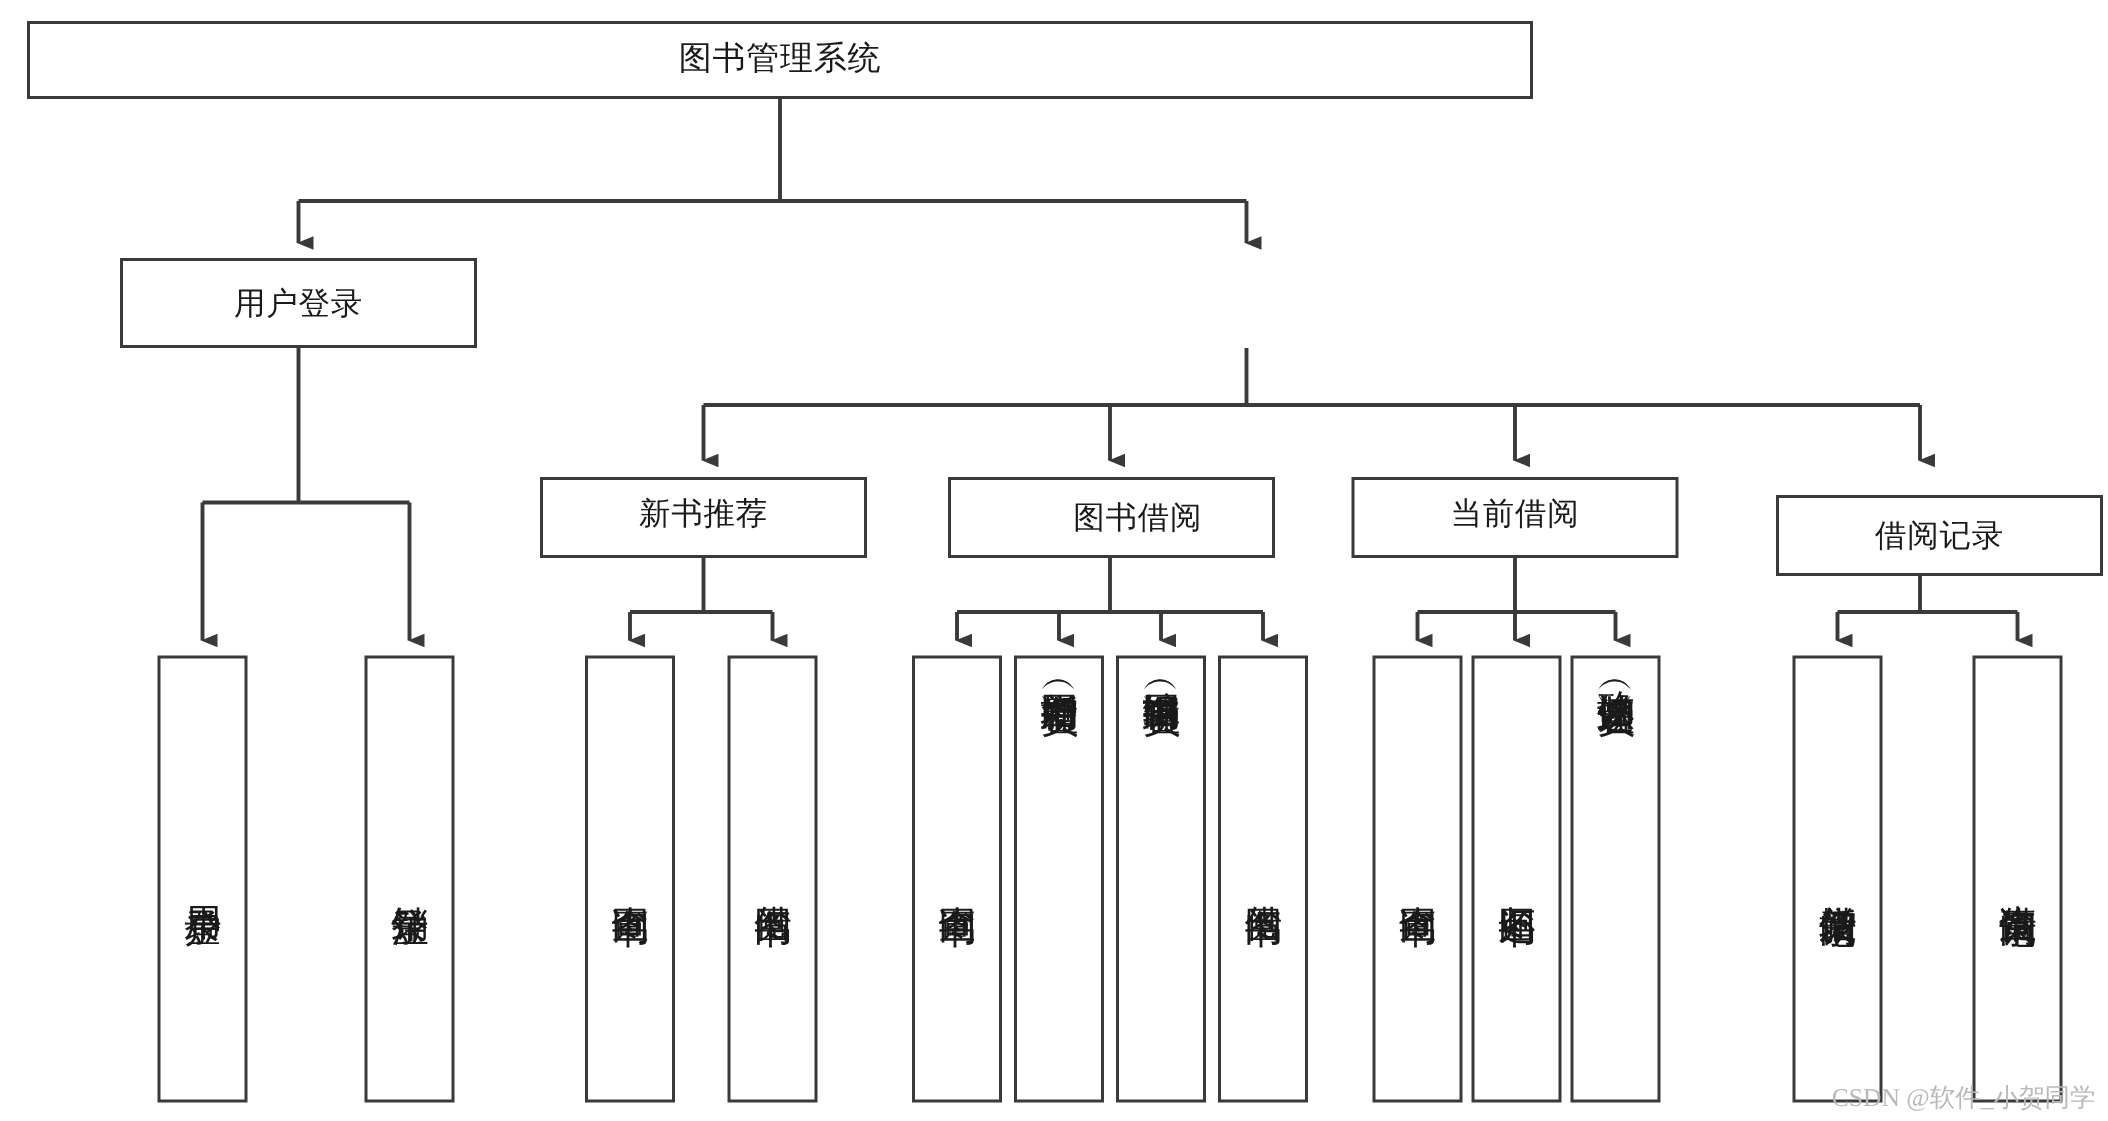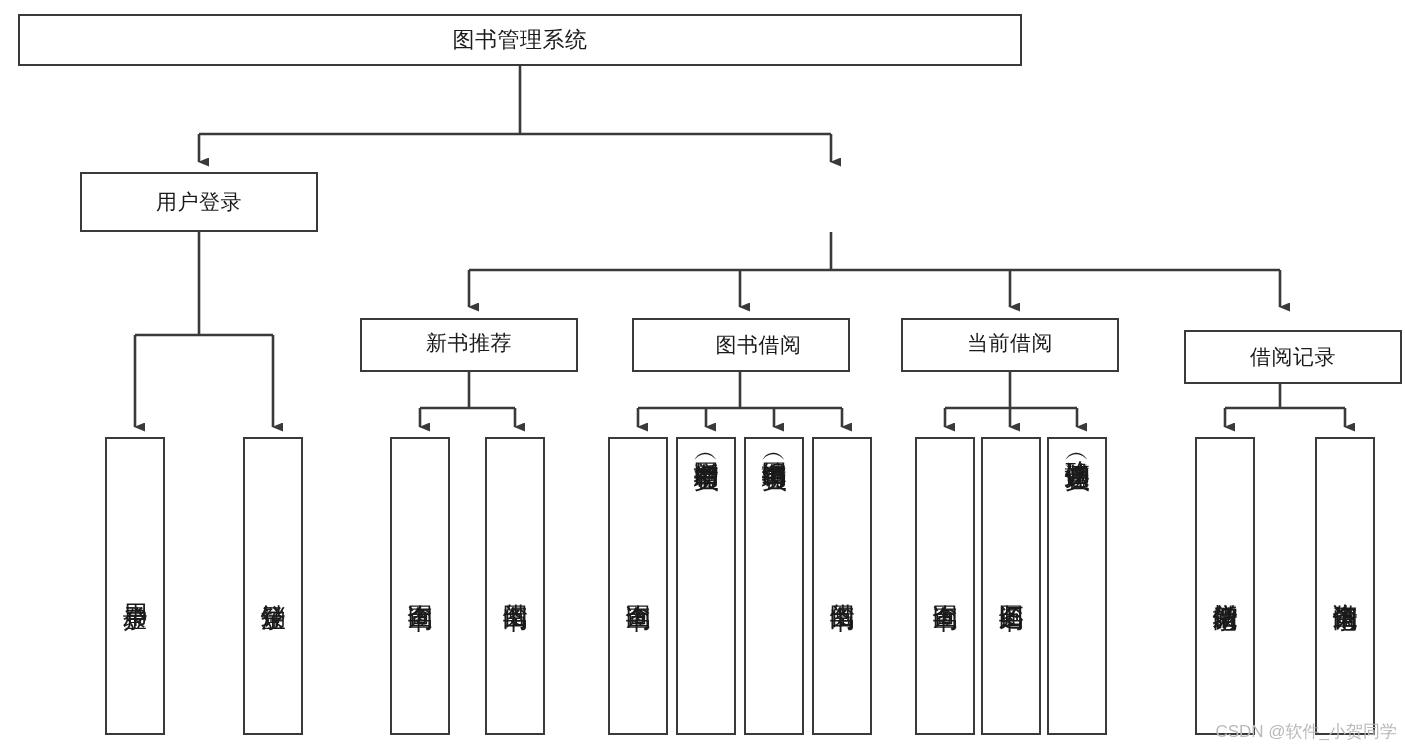--- a/index.html
+++ b/index.html
@@ -69,21 +69,21 @@
     padding-top: 0;
   }
   #watermark {
     position: absolute;
     right: 8px;
     bottom: 4px;
     font-size: 17px;
     color: #b9b9b9;
     z-index: 5;
     white-space: nowrap;
-    font-family: Liberation Sans, sans-serif;
+    font-family: Liberation Serif, serif;
   }
 </style>
 </head>
 <body>
 
 <div id="diagram-root">
 
   <svg id="edge-layer" viewBox="0 0 1405 747" xmlns="http://www.w3.org/2000/svg">
     <defs>
       <marker id="arrowhead" markerWidth="9" markerHeight="11" refX="4.5" refY="10" orient="auto" markerUnits="userSpaceOnUse">

